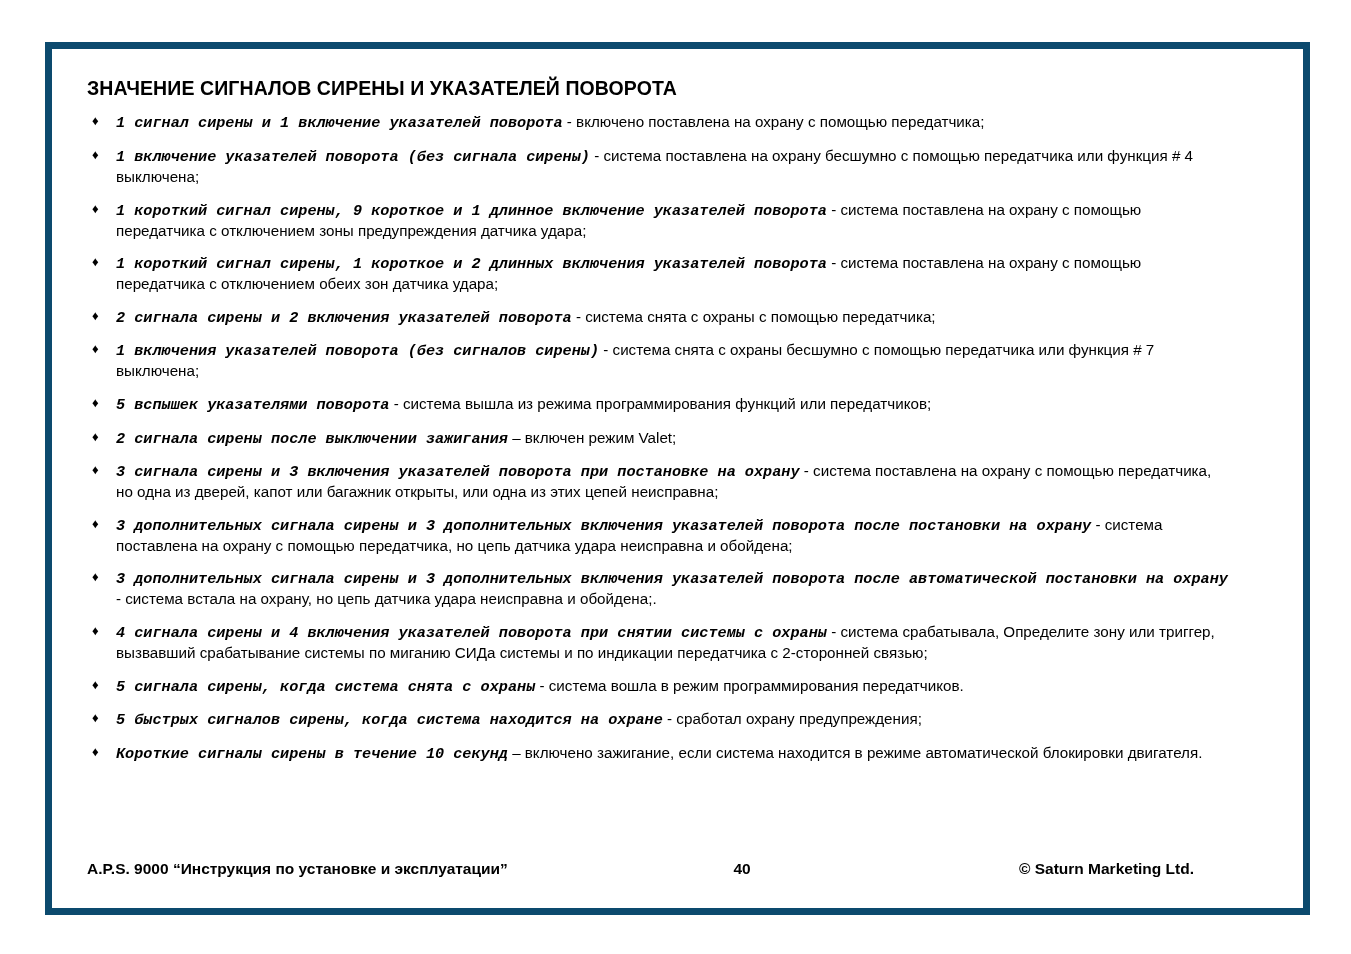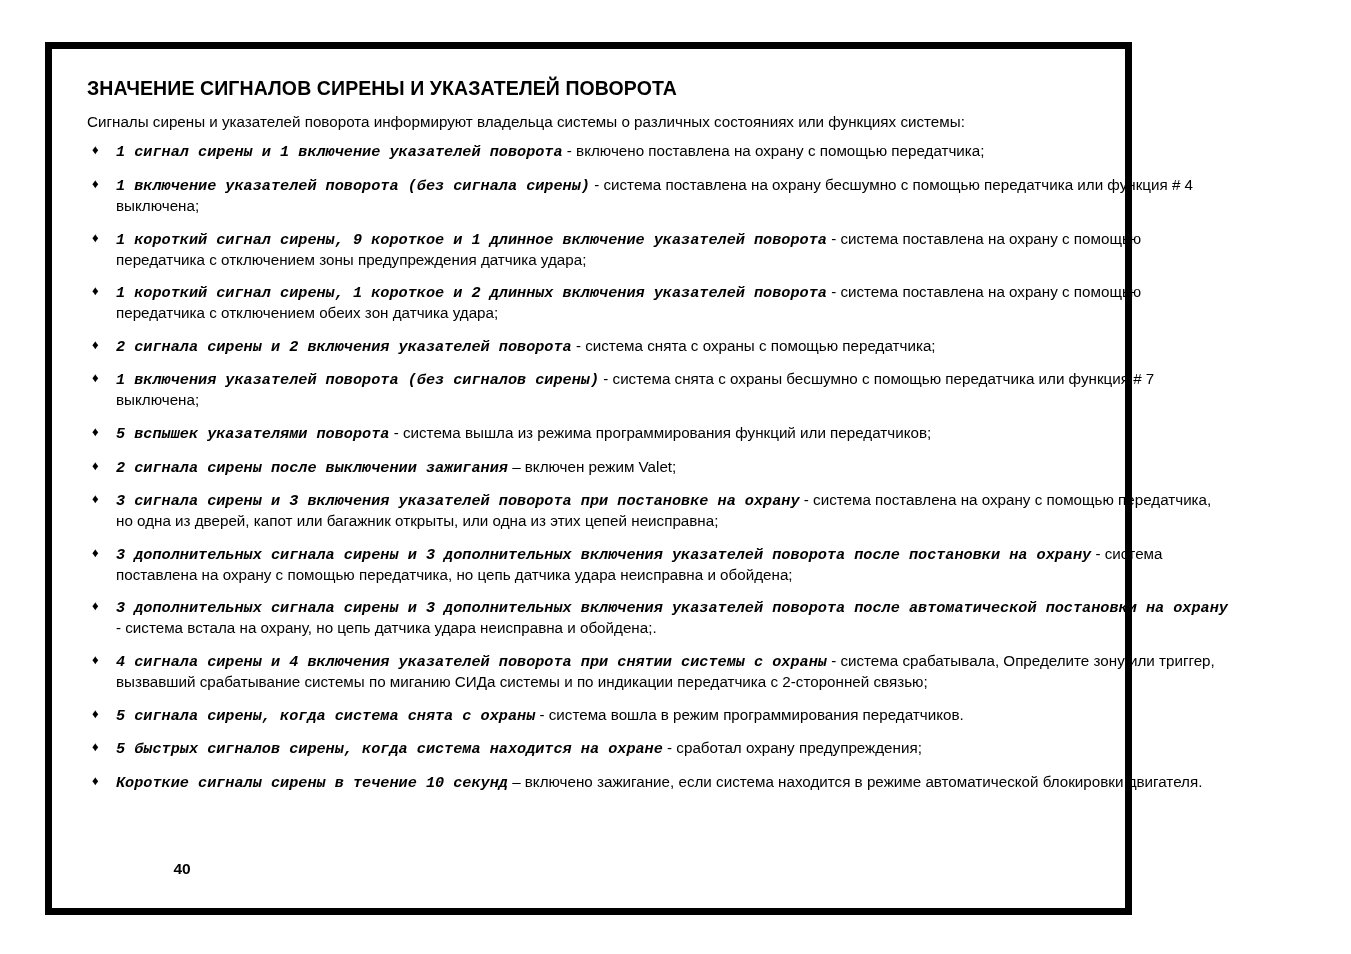--- a/index.html
+++ b/index.html
@@ -19,23 +19,23 @@
     left: 0;
     top: 0;
     width: 1351px;
     height: 954px;
     background: #ffffff;
   }
   .page-frame {
     position: absolute;
     left: 45px;
     top: 42px;
-    width: 1087px;
+    width: 1265px;
     height: 873px;
-    border: 7px solid #000000;
+    border: 7px solid #0c4a6e;
     box-sizing: border-box;
     background: #ffffff;
   }
   .content {
     position: absolute;
     left: 35px;
     top: 28px;
     width: 1145px;
   }
   .doc-title {
@@ -107,21 +107,20 @@
 </head>
 <body>
 
 <div class="page">
   <div class="page-frame">
 
     <div class="content">
 
       <h1 class="doc-title">ЗНАЧЕНИЕ СИГНАЛОВ СИРЕНЫ И УКАЗАТЕЛЕЙ ПОВОРОТА</h1>
 
-      <p class="intro">Сигналы сирены и указателей поворота информируют владельца системы о различных состояниях или функциях системы:</p>
 
       <ul class="bullet-list">
 
         <li class="bullet-item">
           <span class="bullet-marker">♦</span>
           <span class="lead">1 сигнал сирены и 1 включение указателей поворота</span><span class="rest"> - включено поставлена на охрану с помощью передатчика;</span>
         </li>
 
         <li class="bullet-item">
           <span class="bullet-marker">♦</span>
@@ -190,17 +189,19 @@
 
         <li class="bullet-item">
           <span class="bullet-marker">♦</span>
           <span class="lead">Короткие сигналы сирены в течение 10 секунд</span><span class="rest"> – включено зажигание, если система находится в режиме автоматической блокировки двигателя.</span>
         </li>
 
       </ul>
     </div>
 
     <div class="footer">
+      <div class="footer-left">A.P.S. 9000 “Инструкция по установке и эксплуатации”</div>
       <div class="footer-center">40</div>
+      <div class="footer-right">© Saturn Marketing Ltd.</div>
     </div>
 
   </div>
 </div>
 
 </body></html>

